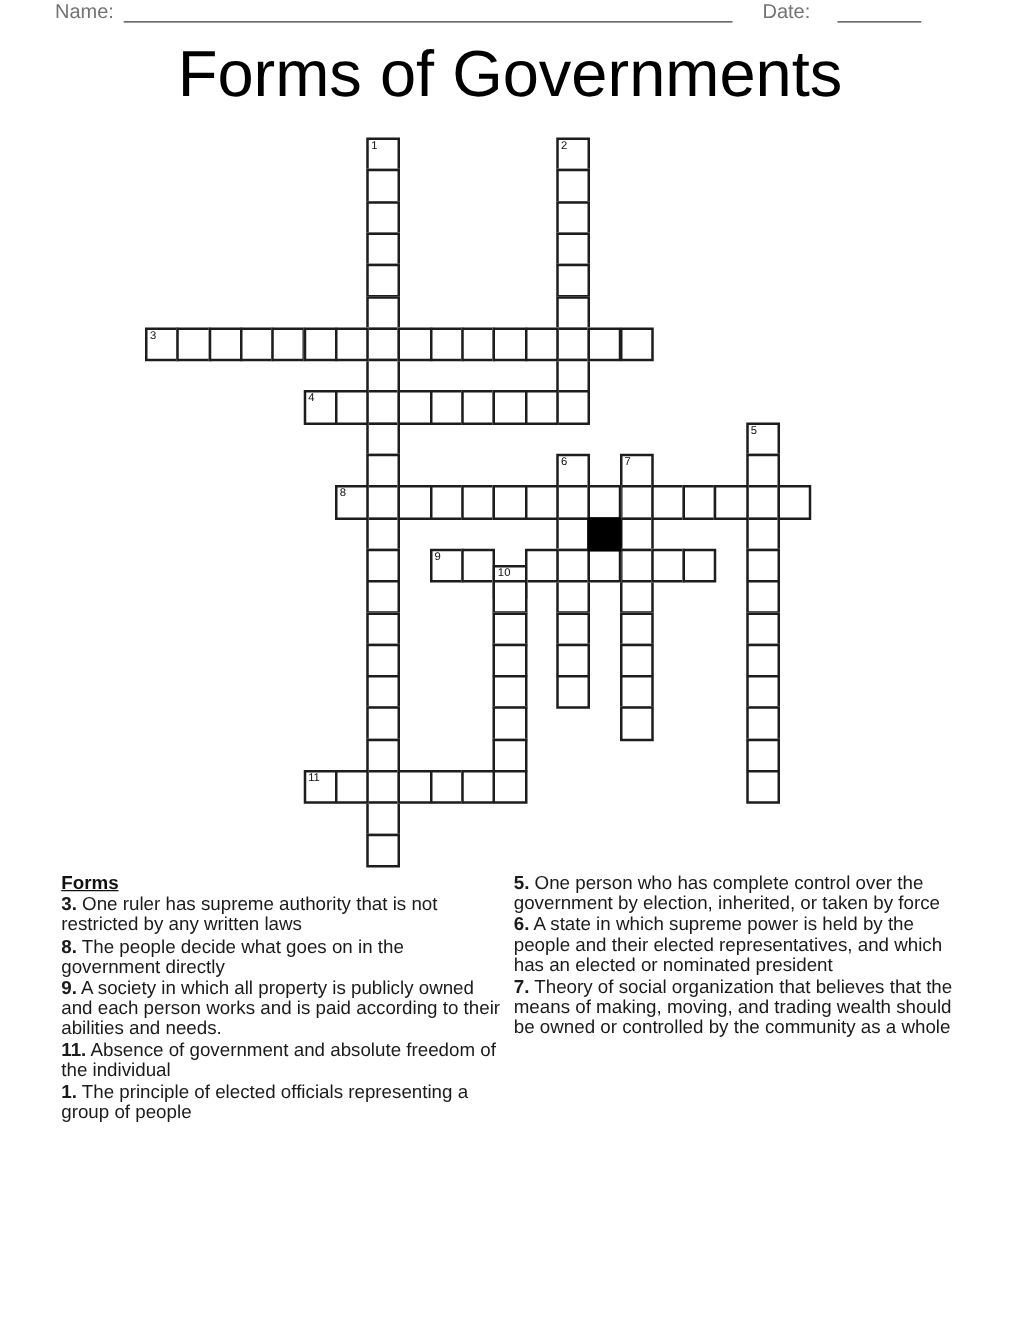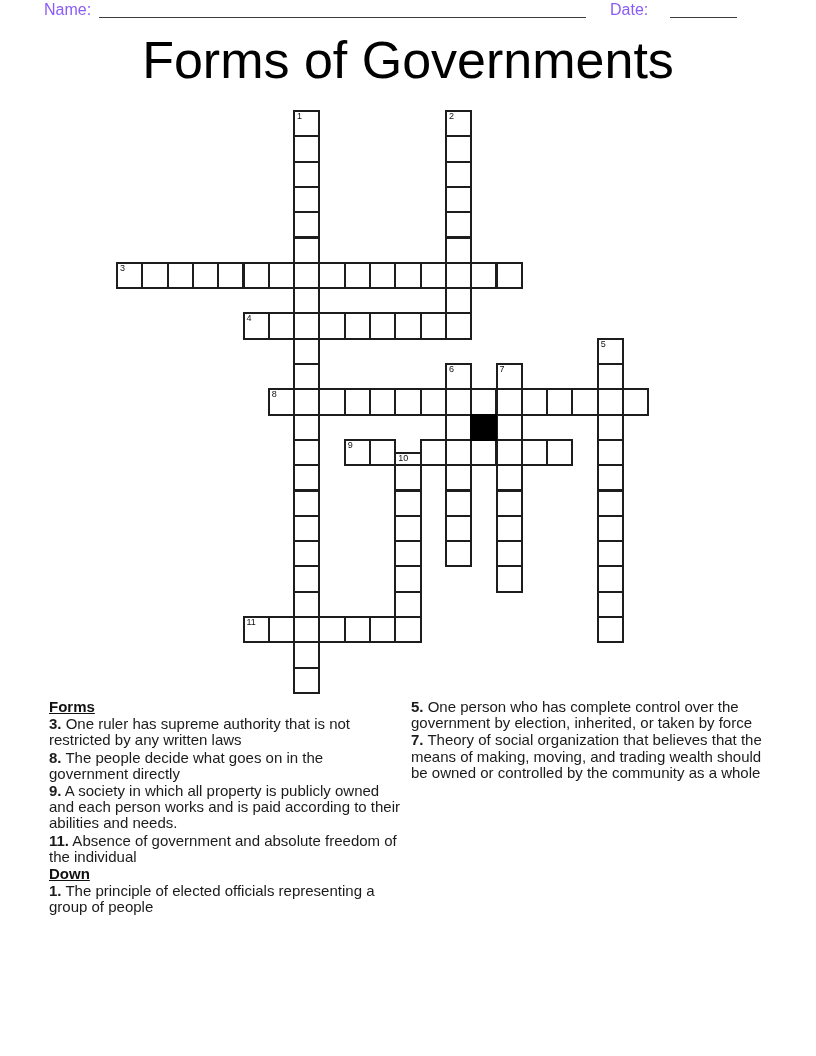--- a/index.html
+++ b/index.html
@@ -5,21 +5,21 @@
   html, body { margin:0; padding:0; }
   body {
     width:816px; height:1056px;
     background:#ffffff;
     position:relative;
     font-family:"Liberation Sans", sans-serif;
     color:#1b1b1b;
     overflow:hidden;
   }
   
-  .hdr-label { position:absolute; font-size:16px; color:#8b5cf6; white-space:nowrap; }
+  .hdr-label { position:absolute; font-size:16px; color:#737373; white-space:nowrap; }
   #name-label { left:44px; top:1px; }
   #date-label { left:610px; top:1px; }
   .write-line { position:absolute; height:15px; border-bottom:1.4px solid #3c3c3c; top:2px; }
   #name-line { left:99px; width:487px; }
   #date-line { left:670px; width:67px; }
 
   
   #page-title {
     position:absolute; left:0; top:34px; width:816px;
     text-align:center; font-size:52px; line-height:1;
@@ -201,23 +201,23 @@
   </div>
 
 <div class="clues-col" id="clues-left">
   <div class="clues-heading">Forms</div>
   <div id="across-list">
       <div class="clue"><b>3.</b><span> One ruler has supreme authority that is not restricted by any written laws</span></div>
       <div class="clue"><b>8.</b><span> The people decide what goes on in the government directly</span></div>
       <div class="clue"><b>9.</b><span> A society in which all property is publicly owned and each person works and is paid according to their abilities and needs.</span></div>
       <div class="clue"><b>11.</b><span> Absence of government and absolute freedom of the individual</span></div>
     </div>
-  <div class="clues-heading">Down</div>
   <div id="down-list-left">
       <div class="clue"><b>1.</b><span> The principle of elected officials representing a group of people</span></div>
     </div>
 </div>
 <div class="clues-col" id="clues-right">
   <div id="down-list-right">
       <div class="clue"><b>5.</b><span> One person who has complete control over the government by election, inherited, or taken by force</span></div>
+      <div class="clue"><b>6.</b><span> A state in which supreme power is held by the people and their elected representatives, and which has an elected or nominated president</span></div>
       <div class="clue"><b>7.</b><span> Theory of social organization that believes that the means of making, moving, and trading wealth should be owned or controlled by the community as a whole</span></div>
     </div>
 </div>
 
 </body></html>

